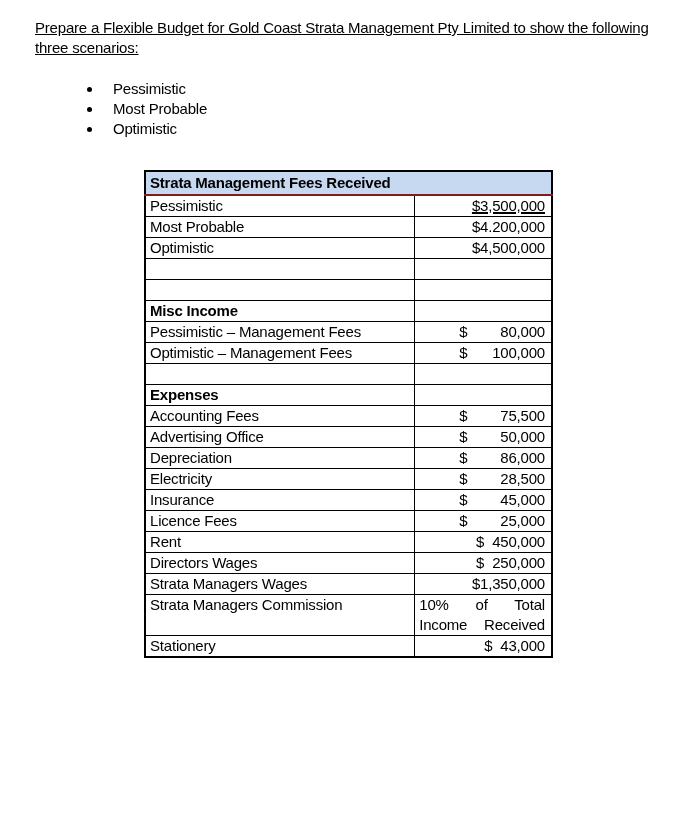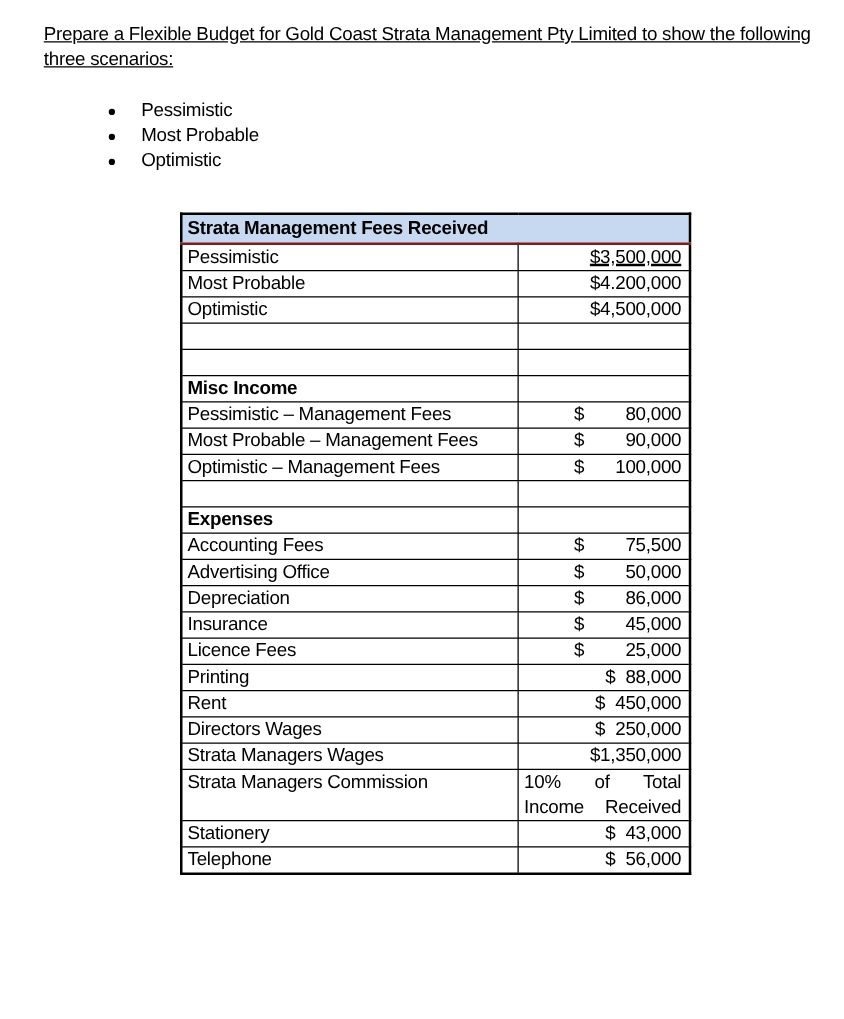--- a/index.html
+++ b/index.html
@@ -89,29 +89,20 @@
   <tr>
     <td class="lbl">Pessimistic – Management Fees</td>
     <td class="val">
           <div class="money">
             <span class="cur">$</span>
             <span>80,000</span>
           </div>
         </td>
   </tr>
   <tr>
-    <td class="lbl">Most Probable – Management Fees</td>
-    <td class="val">
-          <div class="money">
-            <span class="cur">$</span>
-            <span>90,000</span>
-          </div>
-        </td>
-  </tr>
-  <tr>
     <td class="lbl">Optimistic – Management Fees</td>
     <td class="val">
           <div class="money">
             <span class="cur">$</span>
             <span>100,000</span>
           </div>
         </td>
   </tr>
   <tr>
         <td class="lbl"></td>
@@ -143,43 +134,43 @@
   <tr>
     <td class="lbl">Depreciation</td>
     <td class="val">
           <div class="money">
             <span class="cur">$</span>
             <span>86,000</span>
           </div>
         </td>
   </tr>
   <tr>
+    <td class="lbl">Electricity</td>
+    <td class="val">
+          <div class="money">
+            <span class="cur">$</span>
+            <span>28,500</span>
+          </div>
+        </td>
+  </tr>
+  <tr>
     <td class="lbl">Insurance</td>
     <td class="val">
           <div class="money">
             <span class="cur">$</span>
             <span>45,000</span>
           </div>
         </td>
   </tr>
   <tr>
     <td class="lbl">Licence Fees</td>
     <td class="val">
           <div class="money">
             <span class="cur">$</span>
             <span>25,000</span>
-          </div>
-        </td>
-  </tr>
-  <tr>
-    <td class="lbl">Printing</td>
-    <td class="val">
-          <div class="money tight">
-            <span>$</span>
-            <span>88,000</span>
           </div>
         </td>
   </tr>
   <tr>
     <td class="lbl">Rent</td>
     <td class="val">
           <div class="money tight">
             <span>$</span>
             <span>450,000</span>
           </div>
@@ -207,23 +198,14 @@
   </tr>
   <tr>
     <td class="lbl">Stationery</td>
     <td class="val">
           <div class="money tight">
             <span>$</span>
             <span>43,000</span>
           </div>
         </td>
   </tr>
-  <tr>
-    <td class="lbl">Telephone</td>
-    <td class="val">
-          <div class="money tight">
-            <span>$</span>
-            <span>56,000</span>
-          </div>
-        </td>
-  </tr>
 </tbody>
   </table>
 
 </body></html>

